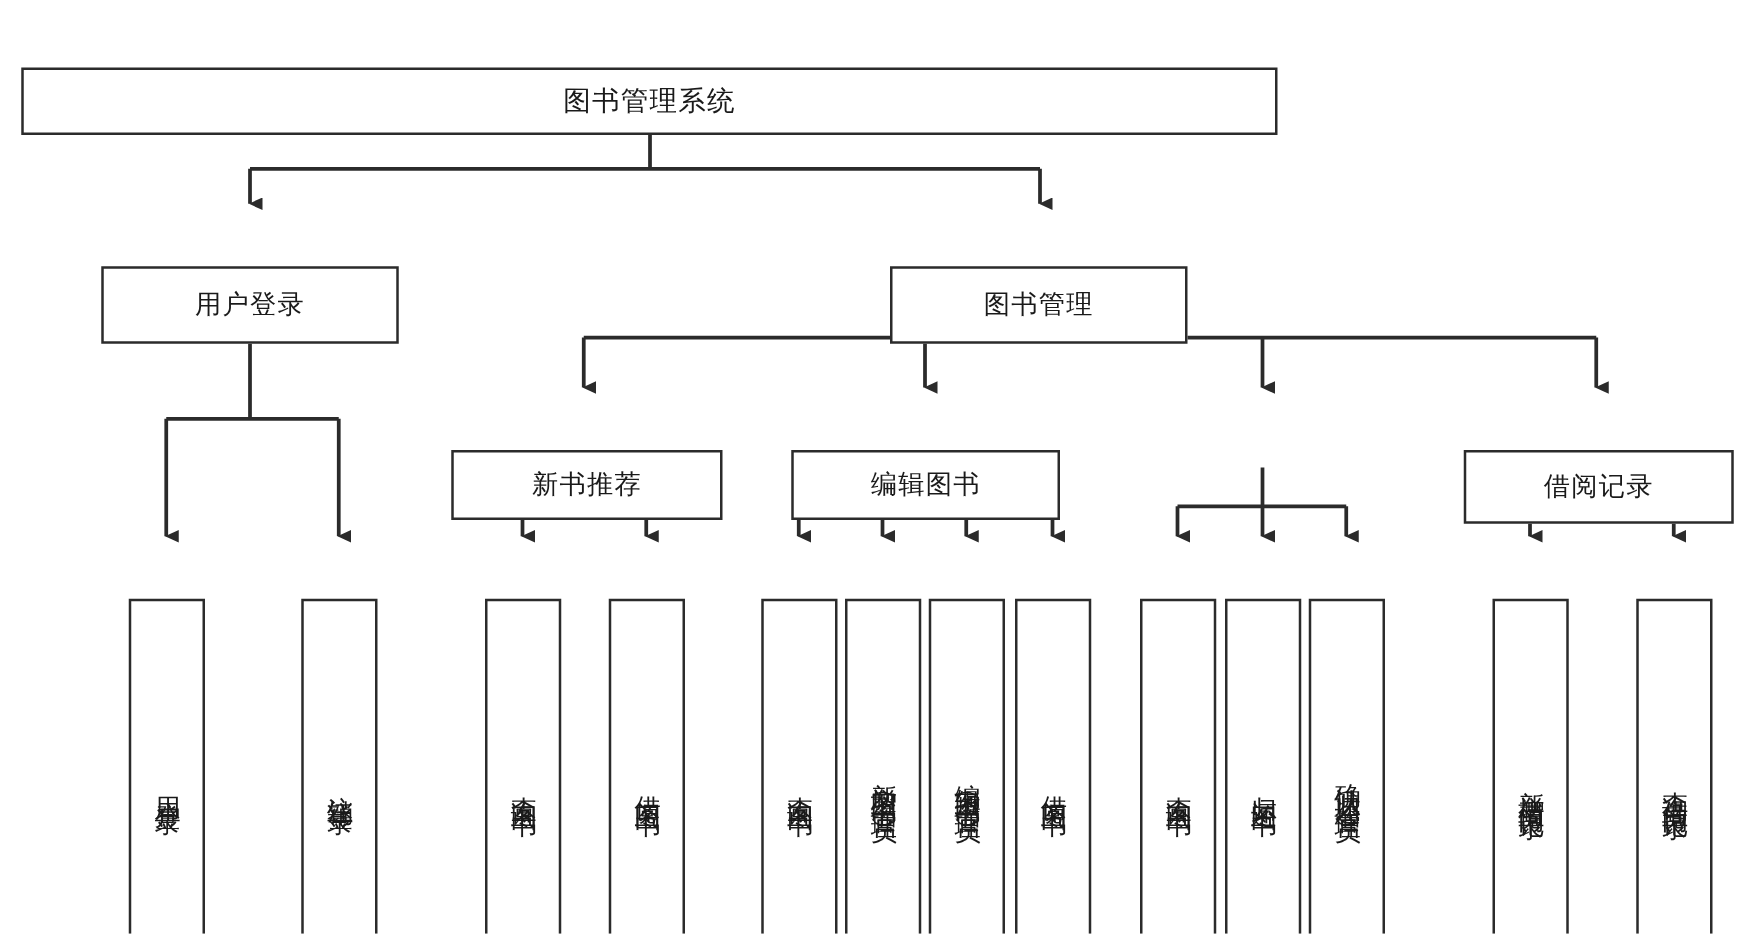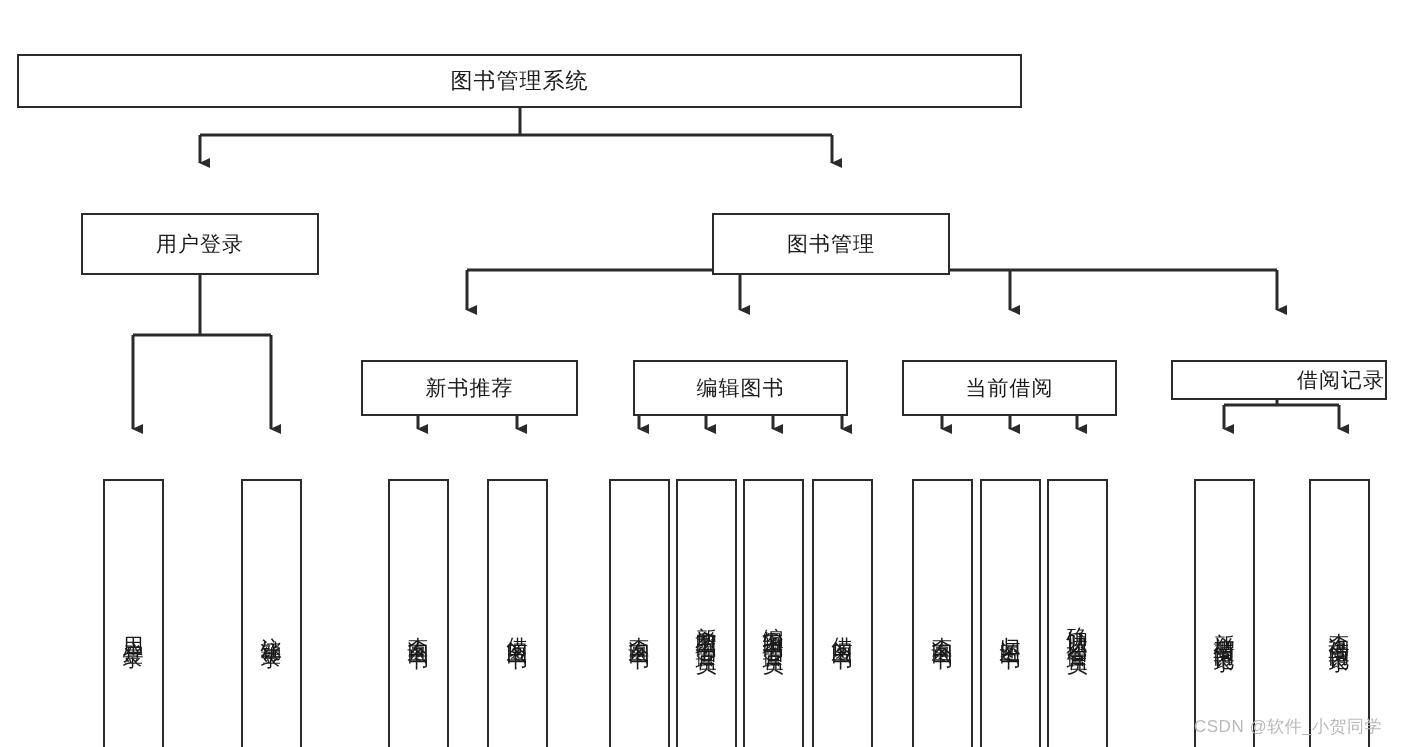--- a/index.html
+++ b/index.html
@@ -128,24 +128,21 @@
   <div class="node horiz" style="left:361px; top:318px; width:217px; height:56px;">
     <span>新书推荐</span>
   </div>
 
   <div class="node horiz" style="left:712px; top:171px; width:238px; height:62px;">
     <span>图书管理</span>
   </div>
   <div class="node horiz" style="left:633px; top:318px; width:215px; height:56px;">
     <span>编辑图书</span>
   </div>
-  <div class="node horiz" style="left:902px; top:318px; width:215px; height:56px;">
-    <span>当前借阅</span>
-  </div>
-  <div class="node horiz" style="left:1171px; top:318px; width:216px; height:40px;justify-content:flex-end;">
+  <div class="node horiz" style="left:1171px; top:318px; width:216px; height:59px;">
     <span>借阅记录</span>
   </div>
 
   <div class="node vert" style="left:103px; top:437px; width:61px; height:298px;">
     <span class="vlabel">用户登录</span>
   </div>
   <div class="node vert" style="left:241px; top:437px; width:61px; height:298px;">
     <span class="vlabel">注销登录</span>
   </div>
 
@@ -179,15 +176,14 @@
     <span class="vlabel">确认归还（管理员）</span>
   </div>
 
   <div class="node vert" style="left:1194px; top:437px; width:61px; height:298px;">
     <span class="vlabel">新增借阅记录</span>
   </div>
   <div class="node vert" style="left:1309px; top:437px; width:61px; height:298px;">
     <span class="vlabel">查询借阅记录</span>
   </div>
 
-  <div class="watermark" style="left:1194px; top:715px;">CSDN @软件_小贺同学</div>
 
 </div>
 
 </body></html>

